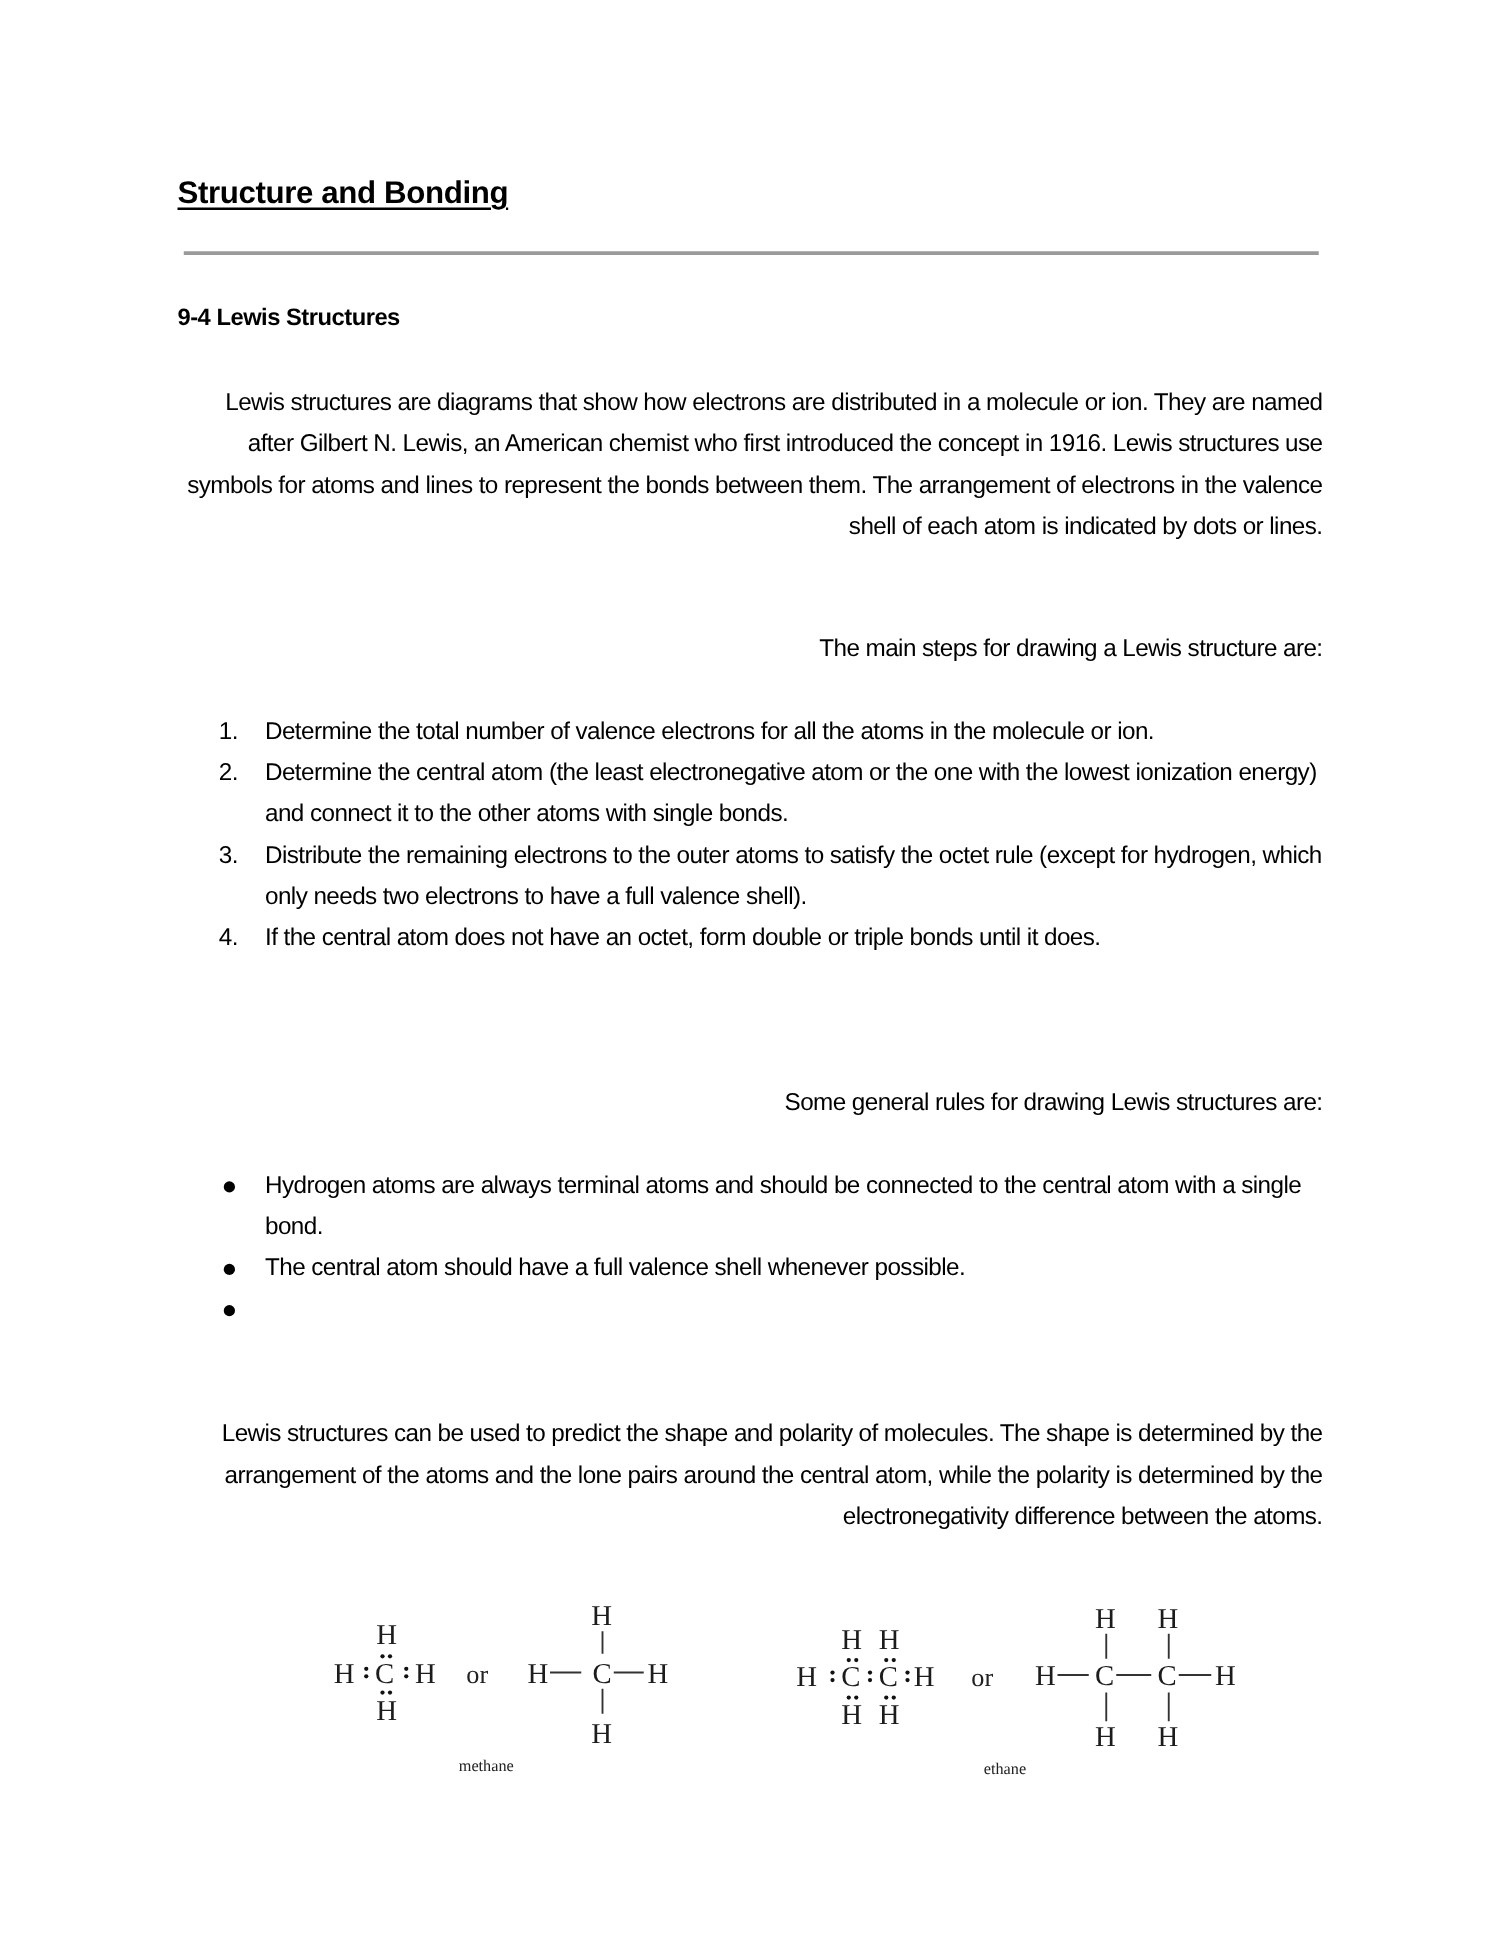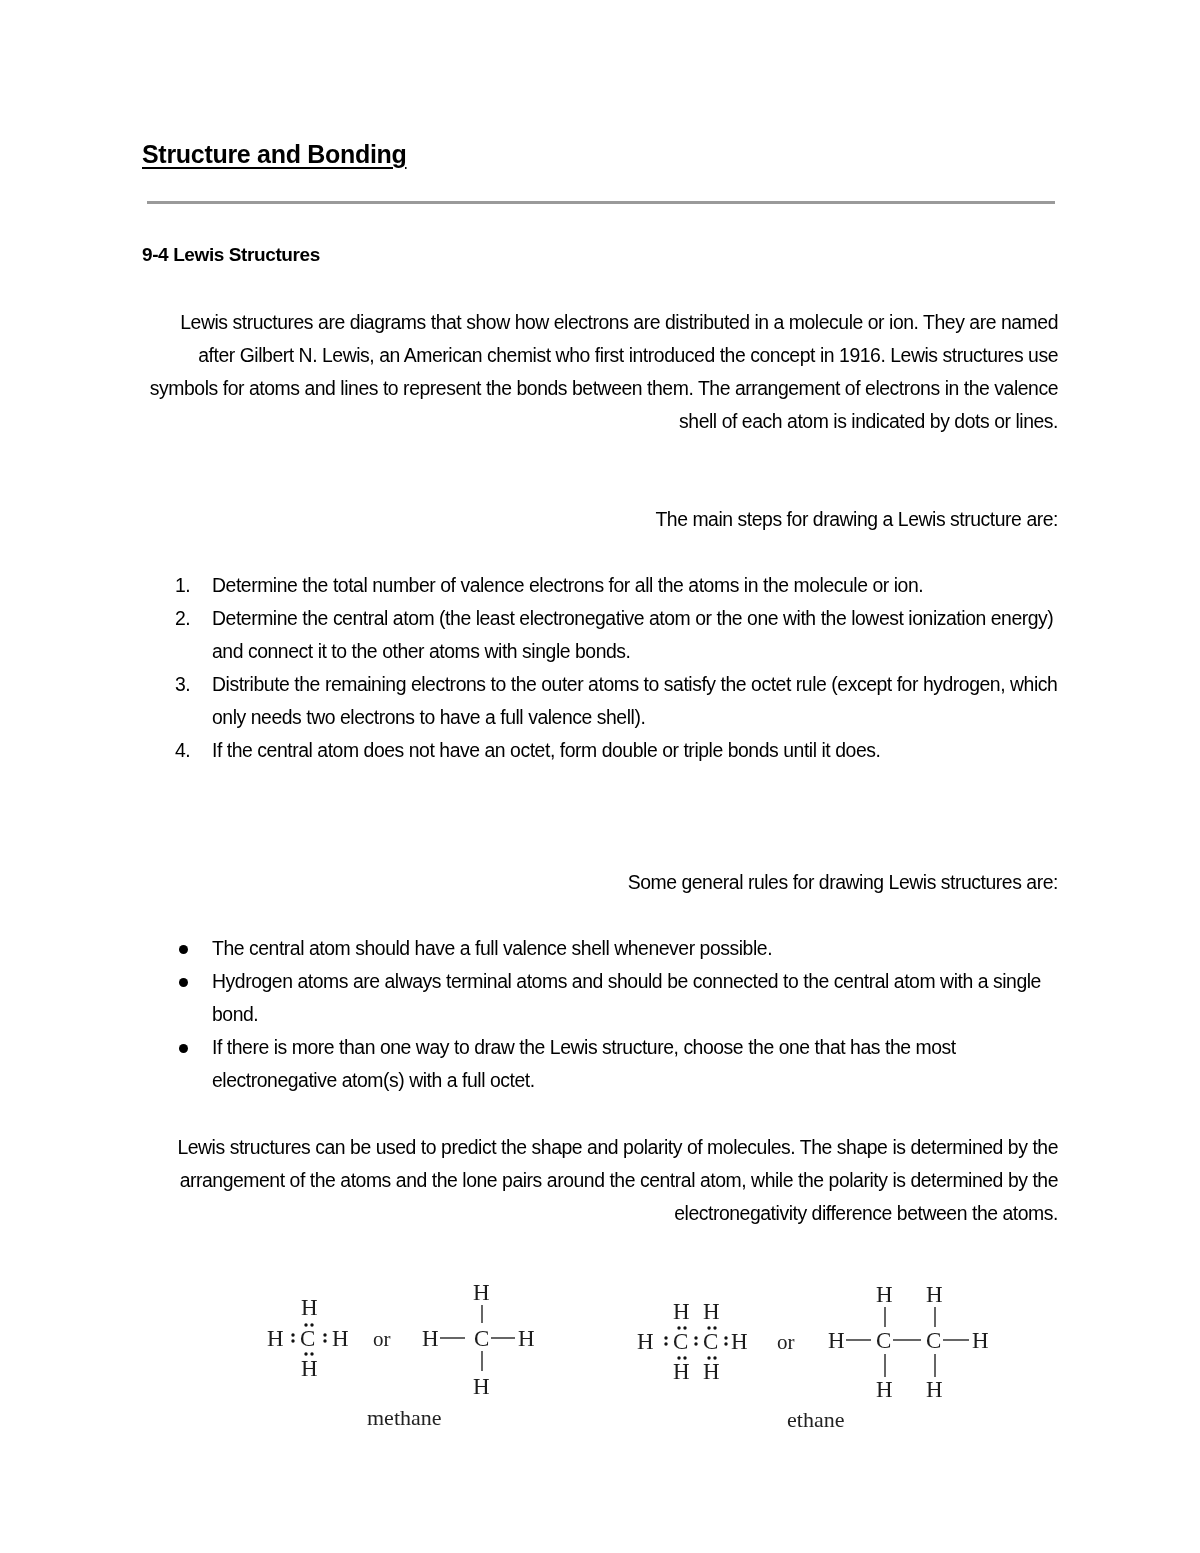--- a/index.html
+++ b/index.html
@@ -101,21 +101,21 @@
       top: 1275px;
       font-family: "Liberation Serif", serif;
       color: #1a1a1a;
     }
     .fig-methane { left: 255px; width: 300px; height: 165px; }
     .fig-ethane  { left: 625px; width: 380px; height: 165px; }
     .figure svg { position: absolute; left: 0; top: 0; }
     .fig-caption {
       position: absolute;
       font-family: "Liberation Serif", serif;
-      font-size: 22px;
+      font-size: 13px;
       color: #222;
     }
     .fig-methane .fig-caption { left: 112px; top: 130px; }
     .fig-ethane .fig-caption { left: 162px; top: 132px; }
     .atom {
       font-family: "Liberation Serif", serif;
       font-size: 23px;
       fill: #1c1c1c;
     }
     .word-or {
@@ -154,29 +154,28 @@
       <span class="marker">4.</span>
       <span>If the central atom does not have an octet, form double or triple bonds until it does.</span>
     </li>
   </ol>
 
   <p class="para p3">Some general rules for drawing Lewis structures are:</p>
 
   <ul class="list rules">
     <li>
       <span class="marker"></span>
+      <span>Hydrogen atoms are always terminal atoms and should be connected to the central atom with a single bond.</span>
+    </li>
+    <li>
+      <span class="marker"></span>
       <span>The central atom should have a full valence shell whenever possible.</span>
     </li>
     <li>
       <span class="marker"></span>
-      <span>Hydrogen atoms are always terminal atoms and should be connected to the central atom with a single bond.</span>
-    </li>
-    <li>
-      <span class="marker"></span>
-      <span>If there is more than one way to draw the Lewis structure, choose the one that has the most electronegative atom(s) with a full octet.</span>
     </li>
   </ul>
 
   <p class="para p4">Lewis structures can be used to predict the shape and polarity of molecules. The shape is determined by the arrangement of the atoms and the lone pairs around the central atom, while the polarity is determined by the electronegativity difference between the atoms.</p>
 </div>
 
 <div class="figure fig-methane">
   <svg width="300" height="130" viewBox="0 0 300 130">
 
     <text class="atom" x="46" y="40">H</text>

